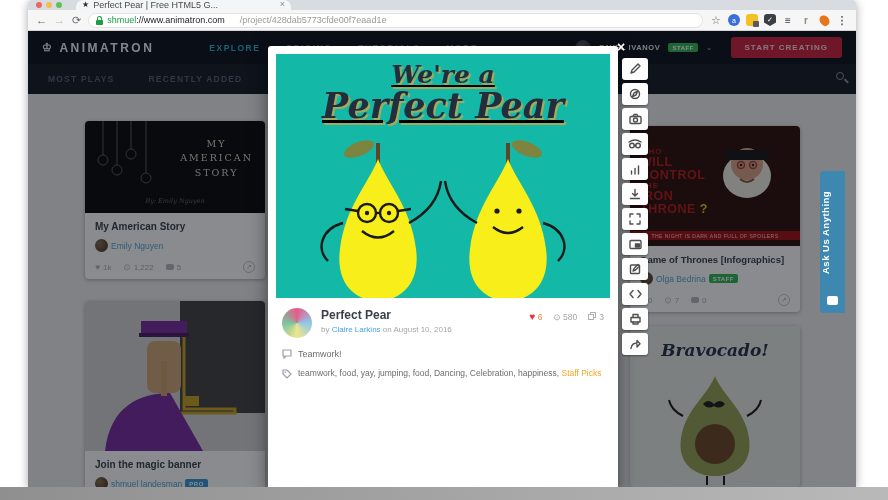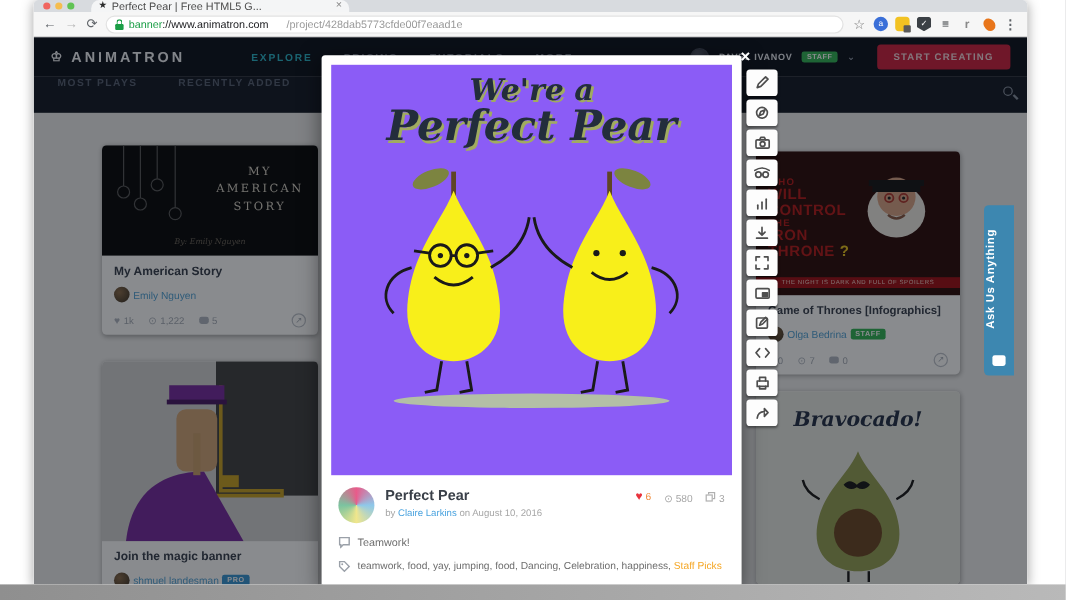--- a/index.html
+++ b/index.html
@@ -63,21 +63,21 @@
   .avatar-sm { width:16px; height:16px; border-radius:50%; background:radial-gradient(circle at 35% 35%, #5a6170, #2c313c); border:1px solid #454c5a; }
   .uname { color:#e7eaf0; font-size:7.5px; font-weight:bold; letter-spacing:.6px; }
   .badge { font-size:6px; font-weight:bold; color:#fff; padding:1.5px 4px; border-radius:2px; letter-spacing:.5px;}
   .badge.green { background:#35b558; }
   .badge.blue  { background:#3b97d3; }
   .chev { color:#9aa2b0; font-size:8px; }
   .cta { background:#cf2440; color:#f4d8dd; font-size:8px; font-weight:bold; letter-spacing:1px;
          padding:6px 14px; border-radius:3px; margin-left:10px; }
 
   .subnav { position:absolute; left:0; top:33px; width:100%; height:30px; background:#171d29;
-            display:flex; align-items:flex-start; padding:0 20px; gap:34px; font-size:8.5px;
+            display:flex; align-items:center; padding:0 20px; gap:34px; font-size:8.5px;
             font-weight:bold; letter-spacing:1.2px; }
   .snav { color:#596274; display:flex; align-items:center; }
   .snav.active { color:#ffffff; box-shadow:inset 0 -3px 0 #2f7fd1; }
   .search-btn { position:absolute; right:8px; top:8px; width:12px; height:12px; }
   .search-btn .c { position:absolute; left:0; top:0; width:8px; height:8px; border:1.5px solid #8b93a0; border-radius:50%; }
   .search-btn .h { position:absolute; left:8px; top:8px; width:5px; height:1.5px; background:#8b93a0; transform:rotate(45deg); }
 
   
   .card { position:absolute; background:#ffffff; border-radius:4px; overflow:hidden;
           box-shadow:0 1px 4px rgba(0,0,0,.3); }
@@ -116,21 +116,21 @@
   .card-R2 { left:602px; top:295px; width:170px; height:161px; }
   .thumb-avo { position:relative; height:161px; background:#e9eae4; }
   .avo-title { position:absolute; top:14px; width:100%; text-align:center;
                font-family:"DejaVu Serif", serif; font-style:italic; font-weight:bold; font-size:17px; color:#28334a; }
 
   
   .overlay { position:absolute; left:0; top:0; width:100%; height:100%; background:rgba(5,8,14,.47); }
 
   .modal { position:absolute; left:240px; top:15px; width:350px; height:445px; background:#ffffff;
            border-radius:3px; box-shadow:0 4px 18px rgba(0,0,0,.5); padding:8px; z-index:5; }
-  .art { position:relative; width:334px; height:342px; background:#8b5cf6; overflow:hidden; }
+  .art { position:relative; width:334px; height:244px; background:#14b8a6; overflow:hidden;text-decoration:underline; }
   .art-title { text-align:center; font-family:"DejaVu Serif", serif; font-style:italic; font-weight:bold;
                color:#232d3c; margin-top:8px; line-height:1.05; text-shadow:2px 2px 0 #a0ab60; }
   .art-l1 { font-size:25px; } .art-l2 { font-size:35px; }
 
   .detail { padding:10px 6px 0; }
   .d-row { display:flex; align-items:flex-start; }
   .d-av { width:30px; height:30px; border-radius:50%; flex:0 0 30px;
           background:conic-gradient(#e85b8a, #8ec8ea, #f0e68c, #7bc3a0, #e85b8a); }
   .d-tt { margin-left:9px; }
   .d-title { font-size:12px; font-weight:bold; color:#3a4049; }
@@ -185,21 +185,21 @@
   <div class="navbar">
     <span class="nbtn">←</span>
     <span class="nbtn dis">→</span>
     <span class="nbtn">⟳</span>
     <div class="addr">
       <span class="lock">
           <i class="s"></i>
           <i class="b"></i>
         </span>
       <span>
-        <span class="u-proto">banner</span><span class="u-host">://www.animatron.com</span><span class="u-path">/project/428dab5773cfde00f7eaad1e</span>
+        <span class="u-proto">shmuel</span><span class="u-host">://www.animatron.com</span><span class="u-path">/project/428dab5773cfde00f7eaad1e</span>
       </span>
     </div>
     <div class="exts">
       <span class="ext e-star">☆</span>
       <span class="ext e-blue">a</span>
       <span class="ext e-yellow"></span>
       <span class="ext e-shield">✓</span>
       <span class="ext e-layers">≡</span>
       <span class="ext e-r">r</span>
       <span class="ext">

